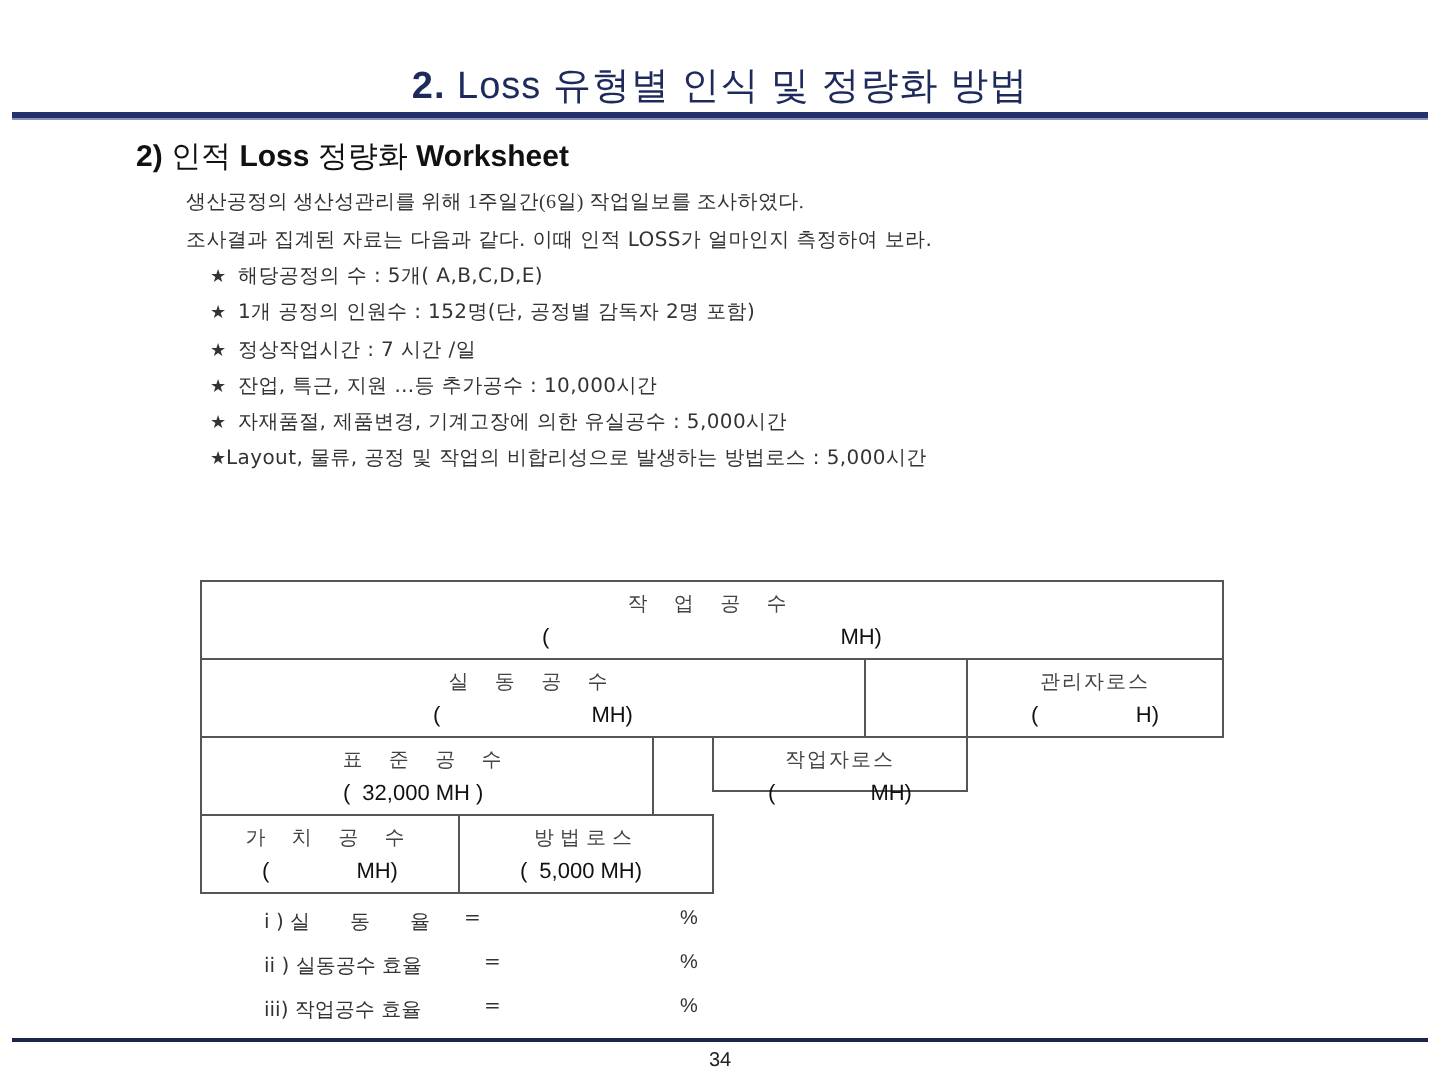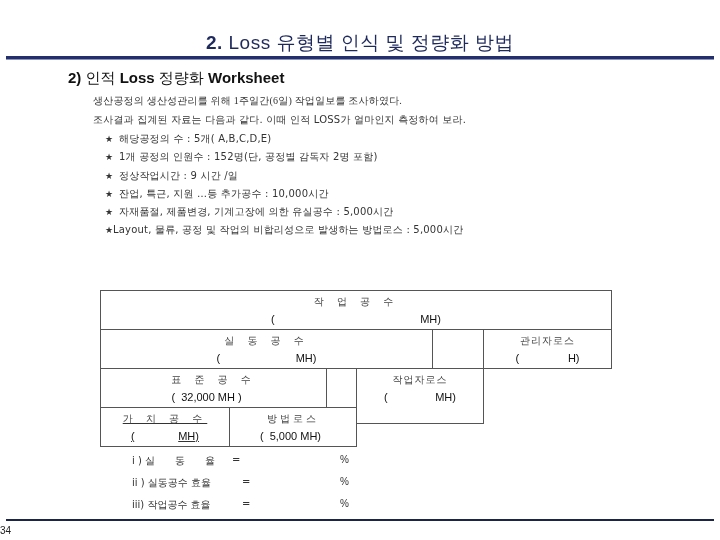--- a/index.html
+++ b/index.html
@@ -114,20 +114,21 @@
       top: 519px;
       width: 708px;
       height: 2px;
       background: #1c2548;
     }
     .page-num {
       position: absolute;
       left: 0;
       top: 525px;
       width: 720px;
+      text-align: center;
       font-family: "Liberation Sans", sans-serif;
       font-size: 10px;
       color: #222;
     }
   </style>
 </head>
 <body>
 
 <div class="title">
   <span class="num">2.</span><span> Loss 유형별 인식 및 정량화 방법</span>
@@ -137,21 +138,21 @@
 <div class="subheading">
   <b>2)</b><span class="ko"> 인적 </span><b>Loss</b><span class="ko"> 정량화 </span><b>Worksheet</b>
 </div>
 
 <div class="intro" style="top:94px;font-family:Liberation Serif, serif;">생산공정의 생산성관리를 위해 1주일간(6일) 작업일보를 조사하였다.</div>
 <div class="intro" style="top:113px;">조사결과 집계된 자료는 다음과 같다. 이때 인적 LOSS가 얼마인지 측정하여 보라.</div>
 
 <ul class="bullets">
   <li><span class="star">★</span><span>해당공정의 수 : 5개( A,B,C,D,E)</span></li>
   <li><span class="star">★</span><span>1개 공정의 인원수 : 152명(단, 공정별 감독자 2명 포함)</span></li>
-  <li><span class="star">★</span><span>정상작업시간 : 9 시간 /일</span></li>
+  <li><span class="star">★</span><span>정상작업시간 : 7 시간 /일</span></li>
   <li><span class="star">★</span><span>잔업, 특근, 지원 …등 추가공수 : 10,000시간</span></li>
   <li><span class="star">★</span><span>자재품절, 제품변경, 기계고장에 의한 유실공수 : 5,000시간</span></li>
   <li><span class="star" style="width:8px">★</span><span>Layout, 물류, 공정 및 작업의 비합리성으로 발생하는 방법로스 : 5,000시간</span></li>
 </ul>
 
 <div>
 
   <div class="cell" style="left:100px; top:290px; width:512px; height:40px;">
     <span class="lbl">작 업 공 수</span>
     <span class="val" style="width:170px;">
@@ -178,30 +179,30 @@
     </span>
   </div>
 
   <div class="cell" style="left:100px; top:368px; width:227px; height:40px;">
     <span class="lbl">표 준 공 수</span>
     <span class="val" style="width:84px; justify-content:flex-start;">
       <span>(</span>
       <span style="margin-left:6px;">32,000 MH )</span>
     </span>
   </div>
-  <div class="cell" style="left:356px; top:368px; width:128px; height:56px;">
+  <div class="cell" style="left:356px; top:368px; width:128px; height:28px;">
     <span class="lbl" style="letter-spacing:1px;">작업자로스</span>
     <span class="val" style="width:72px;">
       <span>(</span>
       <span></span>
       <span>MH)</span>
     </span>
   </div>
 
-  <div class="cell" style="left:100px; top:407px; width:130px; height:40px;text-decoration:underline;">
+  <div class="cell" style="left:100px; top:407px; width:130px; height:40px;">
     <span class="lbl">가 치 공 수</span>
     <span class="val" style="width:68px;">
       <span>(</span>
       <span></span>
       <span>MH)</span>
     </span>
   </div>
   <div class="cell" style="left:229px; top:407px; width:128px; height:40px;">
     <span class="lbl" style="letter-spacing:3px;font-family:Liberation Serif, serif;">방법로스</span>
     <span class="val" style="width:66px; justify-content:flex-start;">

